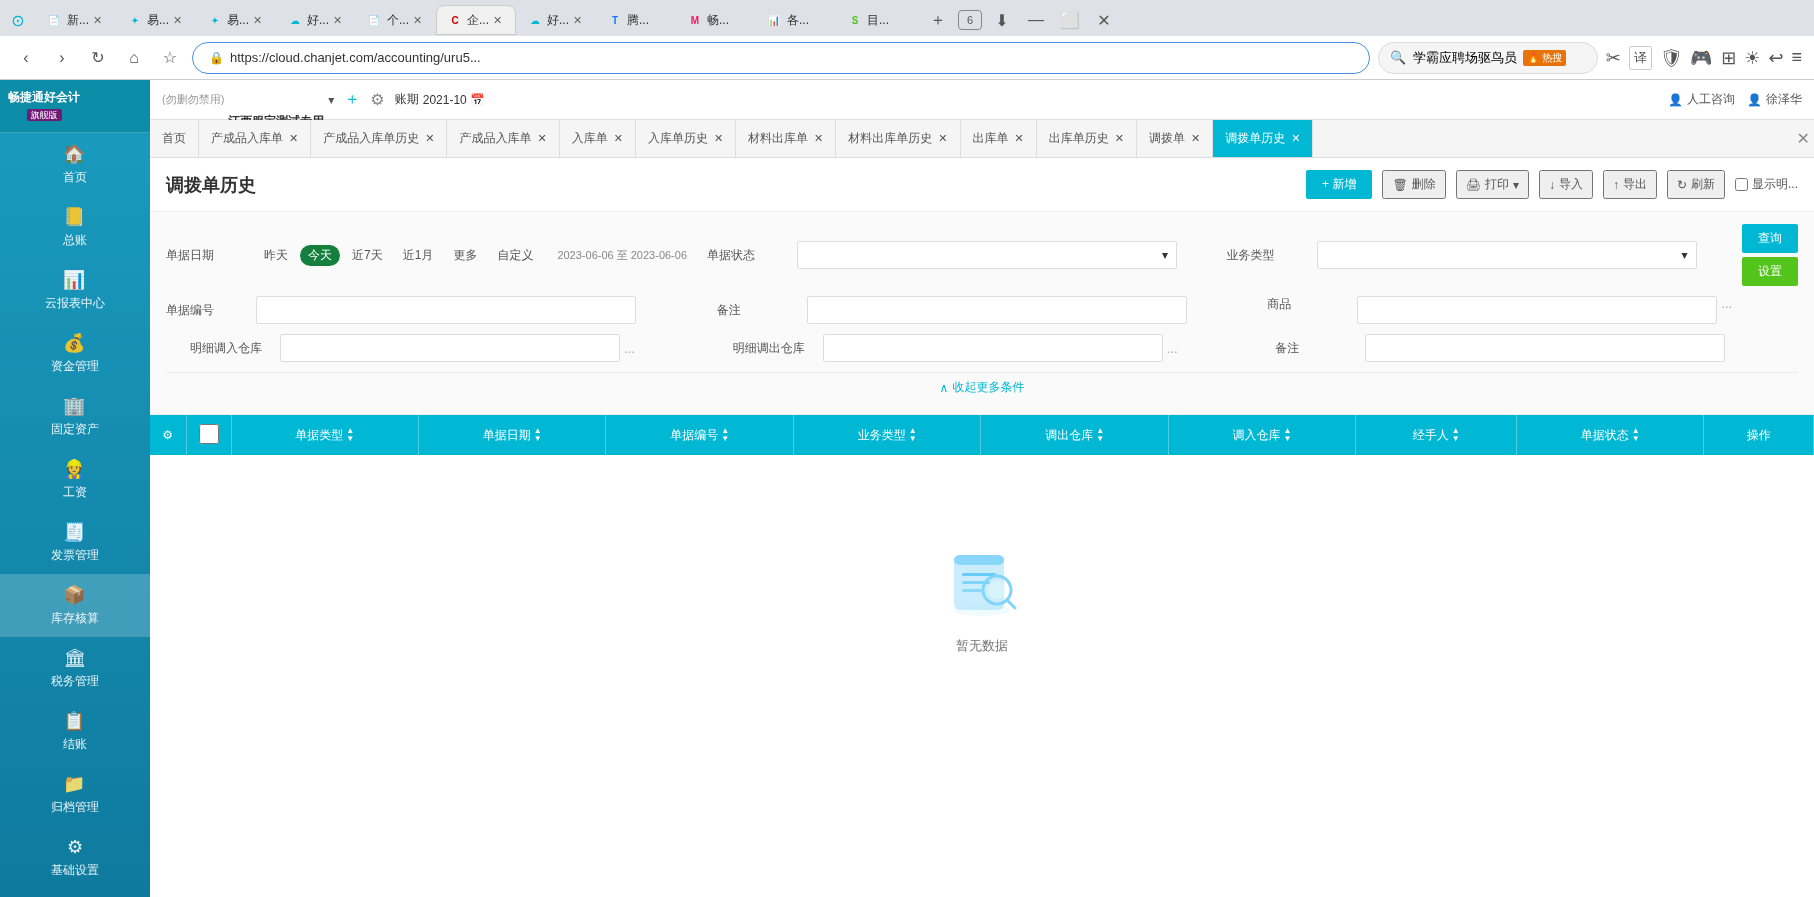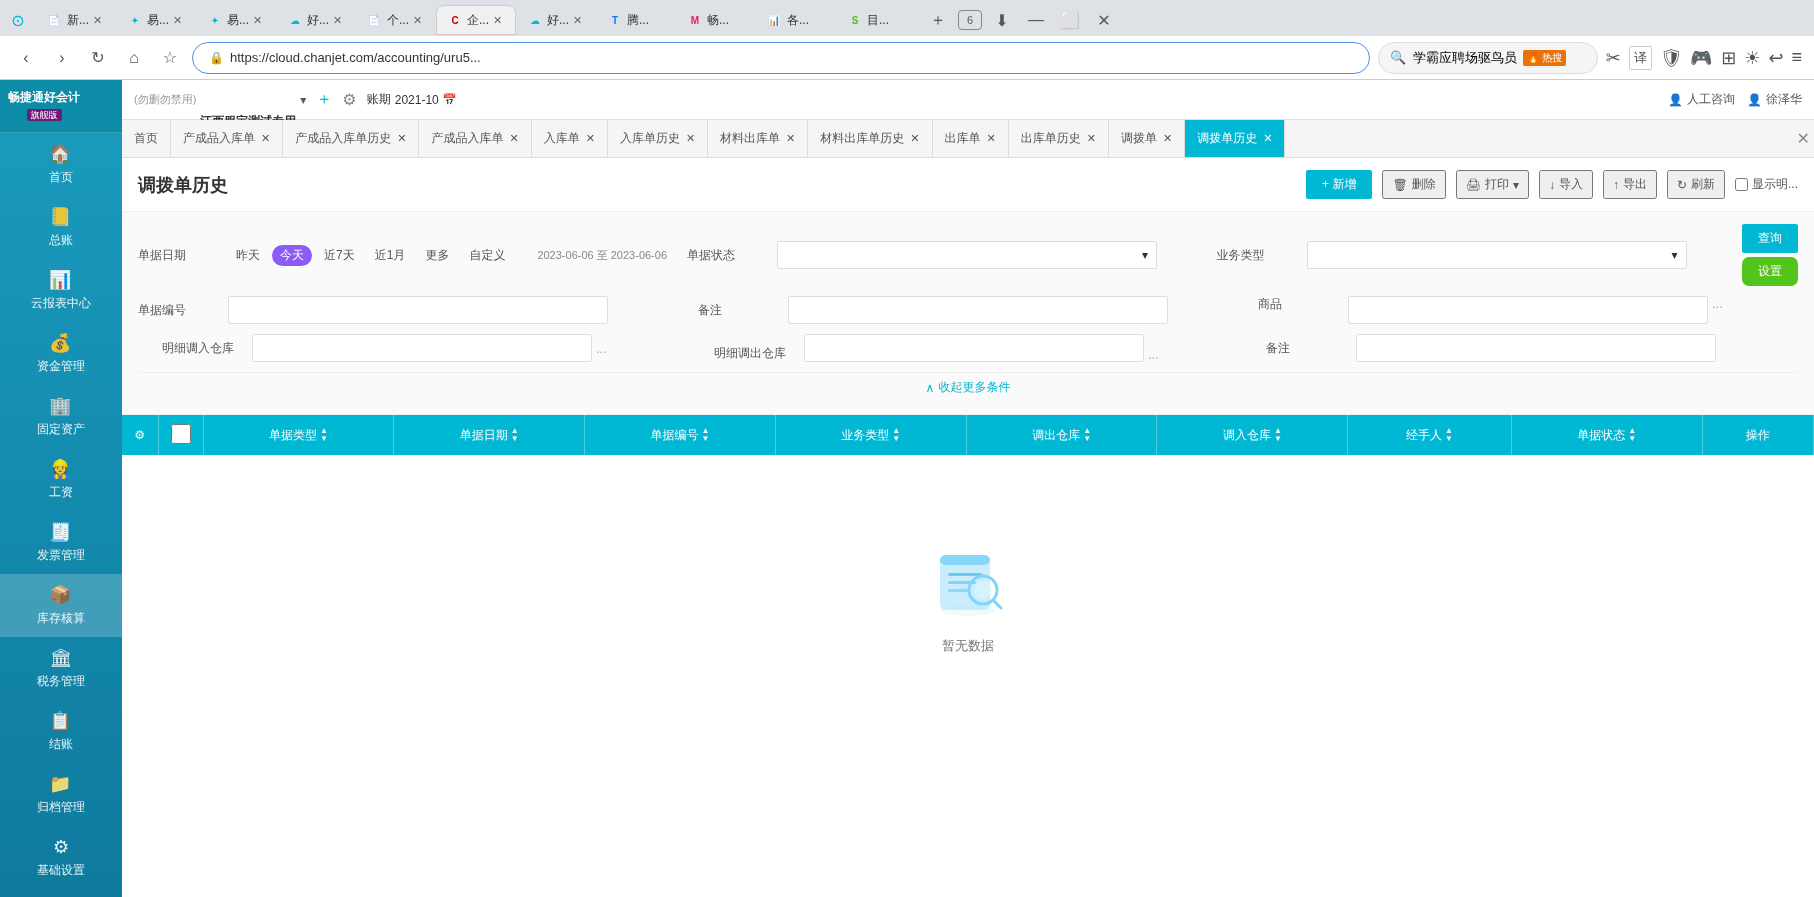--- a/index.html
+++ b/index.html
@@ -19,21 +19,21 @@
     .url-bar { flex: 1; height: 32px; border: 1.5px solid #4a90e2; border-radius: 16px; padding: 0 16px; font-size: 13px; display: flex; align-items: center; gap: 6px; background: #fff; color: #333; }
     .url-bar .lock-icon { color: #4caf50; font-size: 12px; }
     .url-text { flex: 1; font-size: 13px; color: #333; }
     .browser-actions { display: flex; align-items: center; gap: 8px; }
     .browser-action-btn { font-size: 18px; color: #555; cursor: pointer; }
 
     
     .app-container { display: flex; width: 100%; height: calc(897px - 80px); }
 
     
-    .sidebar { width: 122px; background: linear-gradient(180deg, #1a9cbf 0%, #0e7a9e 100%); color: white; display: flex; flex-direction: column; flex-shrink: 0; height: 100%; }
+    .sidebar { width: 150px; background: linear-gradient(180deg, #1a9cbf 0%, #0e7a9e 100%); color: white; display: flex; flex-direction: column; flex-shrink: 0; height: 100%; }
     .sidebar-logo { background: #0d8ca8; padding: 10px 8px; text-align: center; display: flex; align-items: center; gap: 6px; border-bottom: 1px solid rgba(255,255,255,0.2); }
     .sidebar-logo-text { font-size: 12px; font-weight: bold; color: white; line-height: 1.3; }
     .sidebar-logo-badge { background: #701a75; color: white; font-size: 9px; padding: 1px 4px; border-radius: 2px; }
     .sidebar-item { display: flex; flex-direction: column; align-items: center; padding: 10px 4px; cursor: pointer; color: rgba(255,255,255,0.9); font-size: 12px; gap: 4px; }
     .sidebar-item .s-icon { font-size: 18px; }
 
     
     .app-header { background: white; border-bottom: 1px solid #e0e0e0; height: 40px; display: flex; align-items: center; padding: 0 12px; gap: 10px; flex-shrink: 0; }
     .company-selector { display: flex; align-items: center; gap: 4px; color: #555; font-size: 12px; cursor: pointer; }
     .company-label { color: #999; font-size: 11px; }
@@ -56,21 +56,21 @@
     .action-btn { display: flex; align-items: center; gap: 4px; font-size: 12px; color: #555; cursor: pointer; padding: 4px 8px; }
     .show-toggle { display: flex; align-items: center; gap: 4px; font-size: 12px; color: #555; }
     .show-toggle input[type=checkbox] { cursor: pointer; }
 
     
     .filter-area { padding: 12px 16px; border-bottom: 1px solid #eee; background: #fafafa; }
     .filter-row { display: flex; align-items: center; margin-bottom: 10px; gap: 0; }
     .filter-label { width: 90px; color: #555; font-size: 12px; flex-shrink: 0; }
     .filter-quick-dates { display: flex; align-items: center; gap: 4px; }
     .date-btn { padding: 2px 8px; font-size: 12px; color: #555; cursor: pointer; border-radius: 2px; }
-    .date-btn.active { background: #8b5cf6; color: white; border-radius: 12px; }
+    .date-btn.active { background: #15803d; color: white; border-radius: 12px; }
     .date-range-text { font-size: 11px; color: #888; margin-left: 4px; }
     .filter-input-wrap { display: flex; align-items: center; border: 1px solid #ddd; border-radius: 2px; background: white; height: 28px; padding: 0 8px; min-width: 280px; font-size: 12px; color: #333; }
     .filter-dropdown { display: flex; align-items: center; border: 1px solid #ddd; border-radius: 2px; background: white; height: 28px; padding: 0 8px; min-width: 380px; font-size: 12px; color: #333; cursor: pointer; justify-content: space-between; }
     .filter-dots { color: #aaa; cursor: pointer; margin-left: 4px; }
     .collapse-row { display: flex; align-items: center; justify-content: center; padding: 6px; cursor: pointer; color: #00b8d4; font-size: 12px; gap: 4px; border-top: 1px solid #eee; }
 
     
     .table-section { flex: 1; overflow: auto; }
     .data-table { width: 100%; border-collapse: collapse; }
     .data-table thead tr { background: #00b8d4; color: white; height: 40px; }
@@ -83,21 +83,21 @@
 
     
     .empty-state { display: flex; flex-direction: column; align-items: center; justify-content: center; padding: 80px 20px; }
     .empty-text { color: #737373; font-size: 13px; }
 
     
     .empty-illustration { width: 100px; height: 90px; margin-bottom: 12px; }
 
     
     .btn-primary { background: #00b8d4; color: white; border: none; padding: 6px 16px; border-radius: 2px; cursor: pointer; font-size: 12px; }
-    .btn-green { background: #52c41a; color: white; border: none; padding: 6px 16px; border-radius: 7px; cursor: pointer; font-size: 12px; }
+    .btn-green { background: #52c41a; color: white; border: none; padding: 6px 16px; border-radius: 2px; cursor: pointer; font-size: 12px; }
 
     
     ::-webkit-scrollbar { width: 6px; height: 6px; }
     ::-webkit-scrollbar-thumb { background: #ccc; border-radius: 3px; }
   </style>
 </head>
 <body>
 
 <div class="browser-chrome">
 
@@ -384,21 +384,21 @@
           <div style="display:flex;align-items:center;flex:0 0 auto;margin-right:20px;">
             <span class="filter-label">单据日期</span>
             <div class="filter-quick-dates">
               <span class="date-btn">昨天</span>
               <span class="date-btn active">今天</span>
               <span class="date-btn">近7天</span>
               <span class="date-btn">近1月</span>
               <span class="date-btn">更多</span>
               <span class="date-btn">自定义</span>
             </div>
-            <div style="display:flex;flex-direction:column;margin-left:20px;">
+            <div style="display:flex;flex-direction:column;margin-left:12px;">
               <span class="date-range-text">2023-06-06 至 2023-06-06</span>
             </div>
           </div>
 
           <div style="display:flex;align-items:center;flex:1;margin-right:20px;">
             <span class="filter-label">单据状态</span>
             <div class="filter-dropdown" style="flex:1;max-width:380px;">
               <span></span>
               <span>▾</span>
             </div>
@@ -433,21 +433,21 @@
             <span class="filter-dots">...</span>
           </div>
         </div>
 
         <div class="filter-row">
           <div style="display:flex;align-items:center;flex:1;margin-right:20px;margin-left:24px;">
             <span class="filter-label">明细调入仓库</span>
             <div class="filter-input-wrap" style="flex:1;max-width:340px;"></div>
             <span class="filter-dots">...</span>
           </div>
-          <div style="display:flex;align-items:flex-end;flex:1;margin-right:20px;">
+          <div style="display:flex;align-items:center;flex:1;margin-right:20px;">
             <span class="filter-label">明细调出仓库</span>
             <div class="filter-input-wrap" style="flex:1;max-width:340px;"></div>
             <span class="filter-dots">...</span>
           </div>
           <div style="display:flex;align-items:center;flex:1;">
             <span class="filter-label">备注</span>
             <div class="filter-input-wrap" style="flex:1;max-width:360px;"></div>
           </div>
         </div>
 

